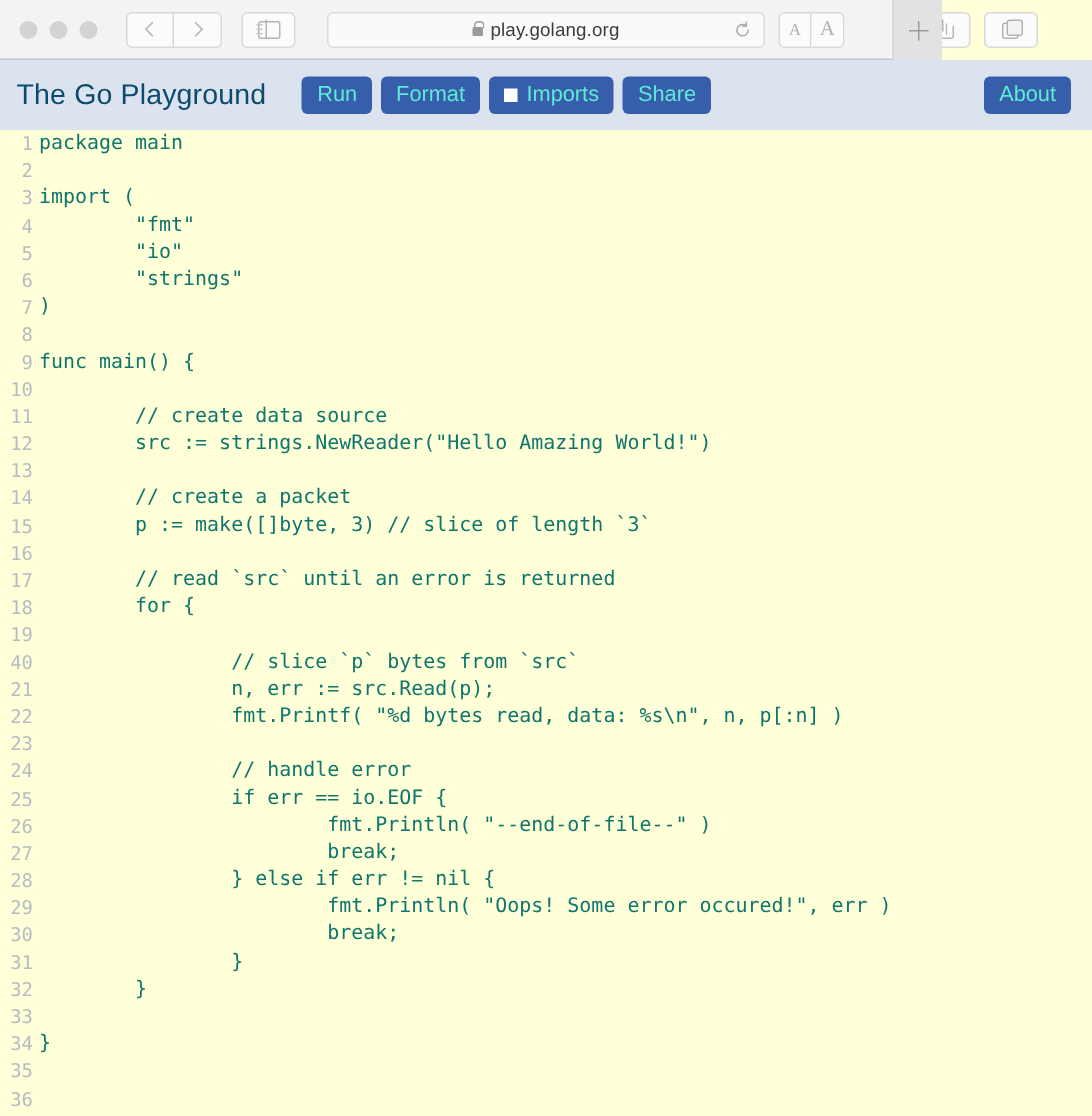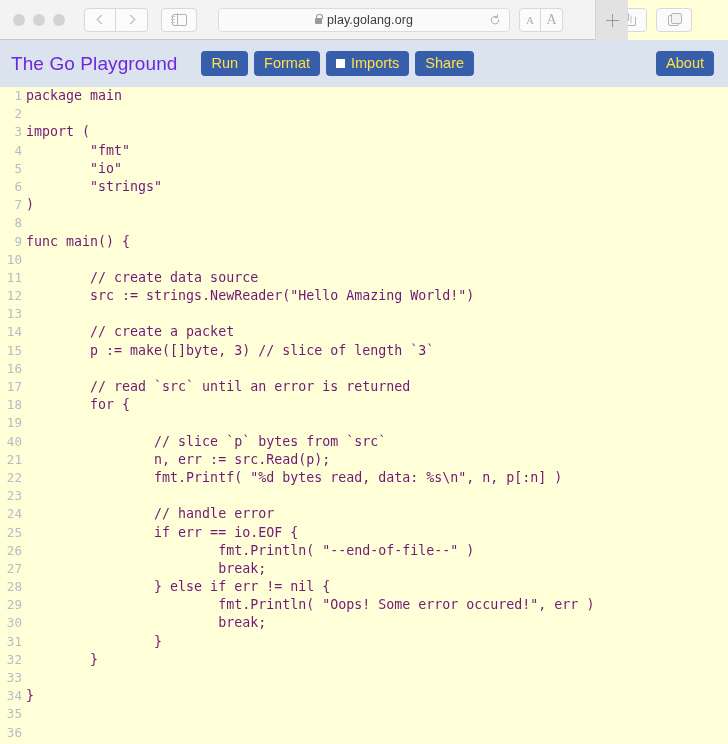--- a/index.html
+++ b/index.html
@@ -193,33 +193,33 @@
     position: relative;
     width: 728px;
     height: 47px;
     background: #dbe3ef;
     display: flex;
     align-items: center;
   }
   .pg-title {
     margin-left: 11px;
     font-size: 19px;
-    color: #6d28d9;
+    color: #0c4a6e;
     letter-spacing: 0.1px;
     white-space: nowrap;
   }
   .pg-buttons {
     display: flex;
     align-items: center;
     gap: 6px;
     margin-left: 24px;
   }
   .pg-btn {
     background: #375eab;
-    color: #fde047;
+    color: #5eead4;
     font-size: 14.5px;
     border: none;
     border-radius: 4px;
     padding: 5px 10px 6px;
     line-height: 1;
     white-space: nowrap;
     display: flex;
     align-items: center;
     font-family: "Liberation Sans", sans-serif;
   }
@@ -256,21 +256,21 @@
     left: 0;
     width: 22px;
     text-align: right;
     color: #b6bcc4;
     font-family: "DejaVu Sans Mono", monospace;
     font-size: 12.6px;
   }
   .src {
     position: absolute;
     left: 26px;
-    color: #701a75;
+    color: #0f766e;
   }
 </style>
 </head>
 <body>
 
 <div class="browser-toolbar">
 
   <div class="traffic-lights">
     <span class="traffic-light"></span>
     <span class="traffic-light"></span>

